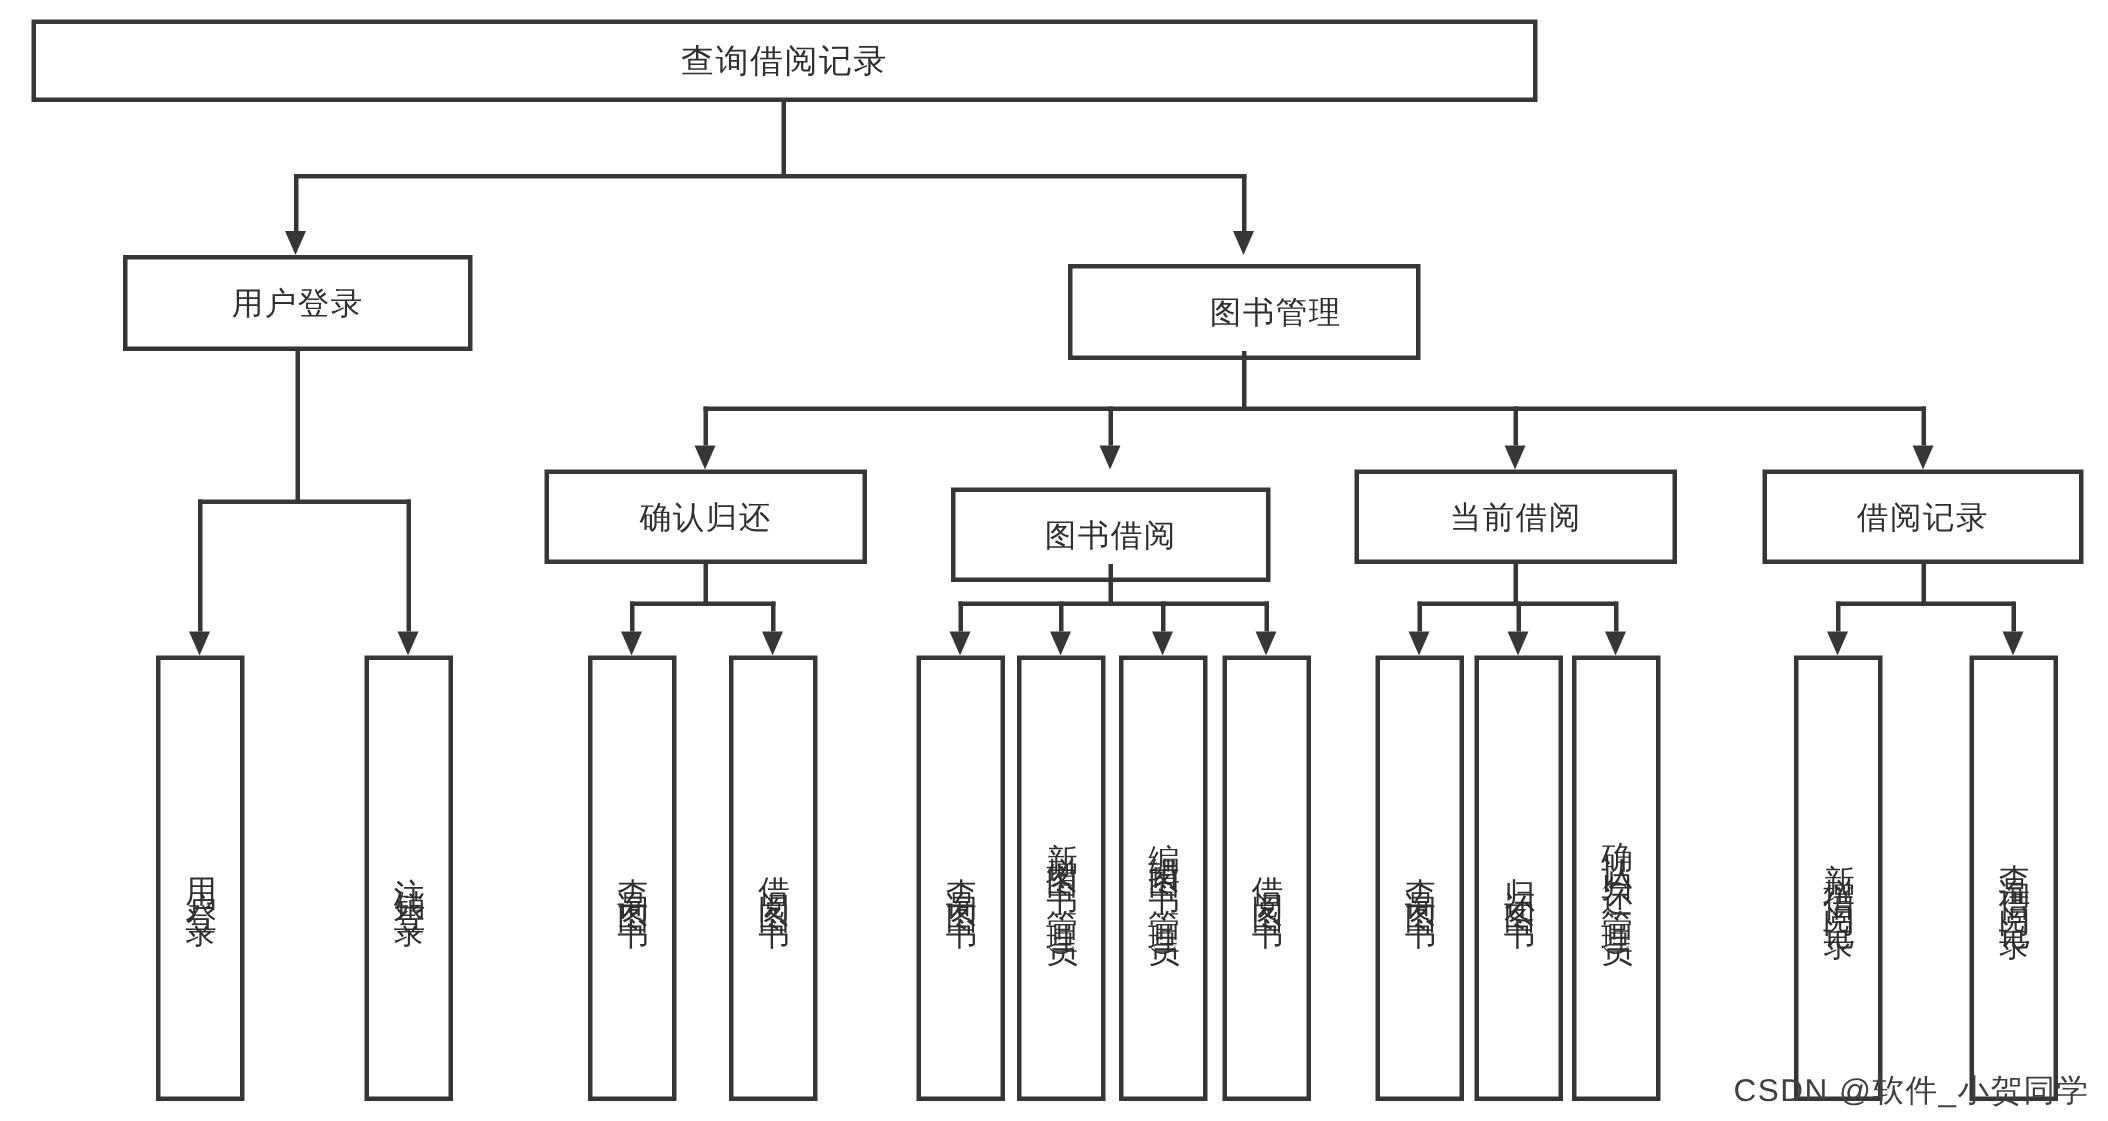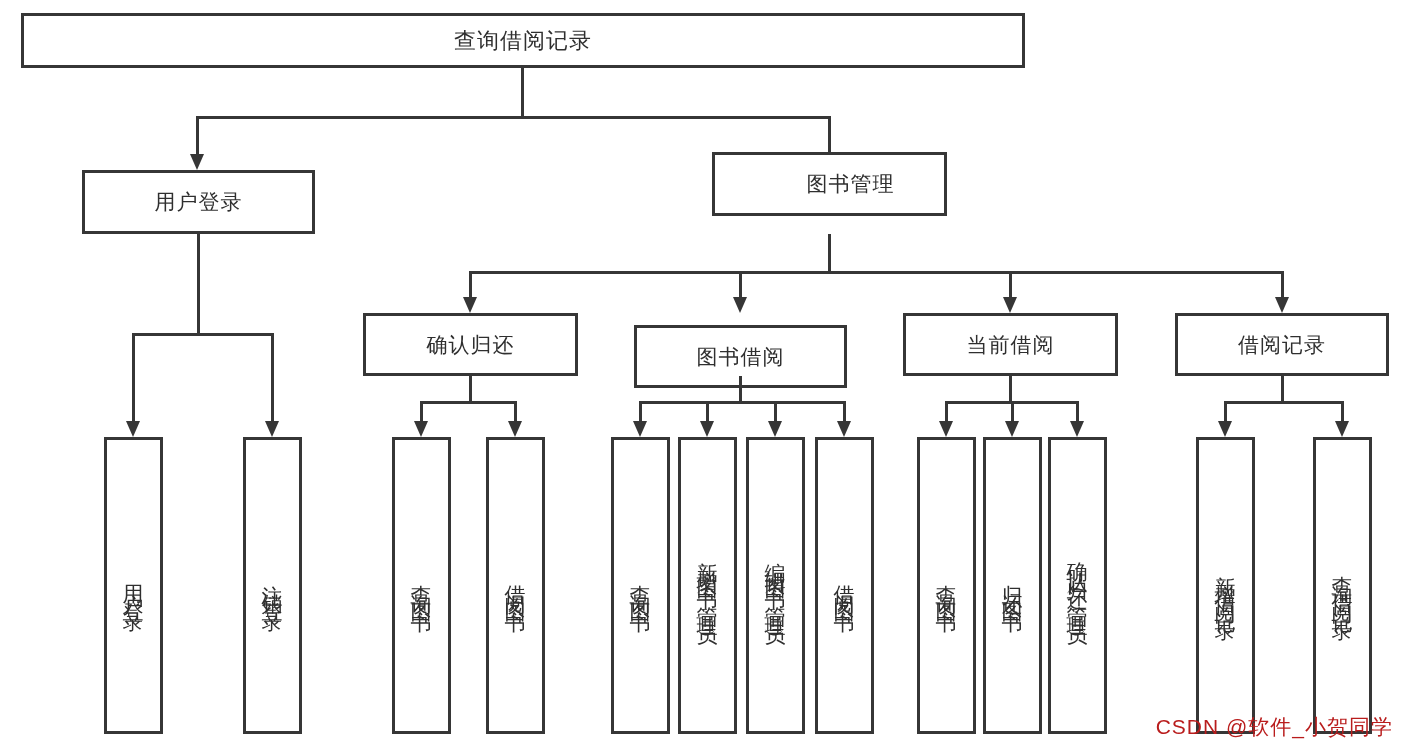--- a/index.html
+++ b/index.html
@@ -19,21 +19,21 @@
     line-height:1;letter-spacing:9px;font-size:21px;
   }
   .line{position:absolute;background:#363636;}
   .arrow{
     position:absolute;width:0;height:0;
     border-left:7px solid transparent;border-right:7px solid transparent;
     border-top:16px solid #363636;
   }
   .watermark{
     position:absolute;right:12px;bottom:6px;
-    color:#b91c1c;font-size:21px;letter-spacing:1px;white-space:nowrap;
+    color:#404040;font-size:21px;letter-spacing:1px;white-space:nowrap;
   }
 </style>
 </head>
 <body>
 
 <div class="stage">
 
   <div class="node root" style="left:21px;top:13px;width:1004px;height:55px;">
     <span>查询借阅记录</span>
   </div>
@@ -41,21 +41,21 @@
   <div class="line" style="left:521px;top:68px;width:3px;height:50px;"></div>
   <div class="line" style="left:196px;top:116px;width:635px;height:3px;"></div>
   <div class="line" style="left:196px;top:116px;width:3px;height:38px;"></div>
   <div class="arrow" style="left:190px;top:154px;"></div>
   <div class="line" style="left:828px;top:116px;width:3px;height:38px;"></div>
   <div class="arrow" style="left:822px;top:154px;"></div>
 
   <div class="node" style="left:82px;top:170px;width:233px;height:64px;">
     <span>用户登录</span>
   </div>
-  <div class="node" style="left:712px;top:152px;width:235px;height:64px;padding-left:42px;">
+  <div class="node" style="left:712px;top:176px;width:235px;height:64px;padding-left:42px;">
     <span>图书管理</span>
   </div>
 
   <div class="line" style="left:197px;top:234px;width:3px;height:101px;"></div>
   <div class="line" style="left:132px;top:333px;width:142px;height:3px;"></div>
   <div class="line" style="left:132px;top:333px;width:3px;height:88px;"></div>
   <div class="arrow" style="left:126px;top:421px;"></div>
   <div class="line" style="left:271px;top:333px;width:3px;height:88px;"></div>
   <div class="arrow" style="left:265px;top:421px;"></div>
 

